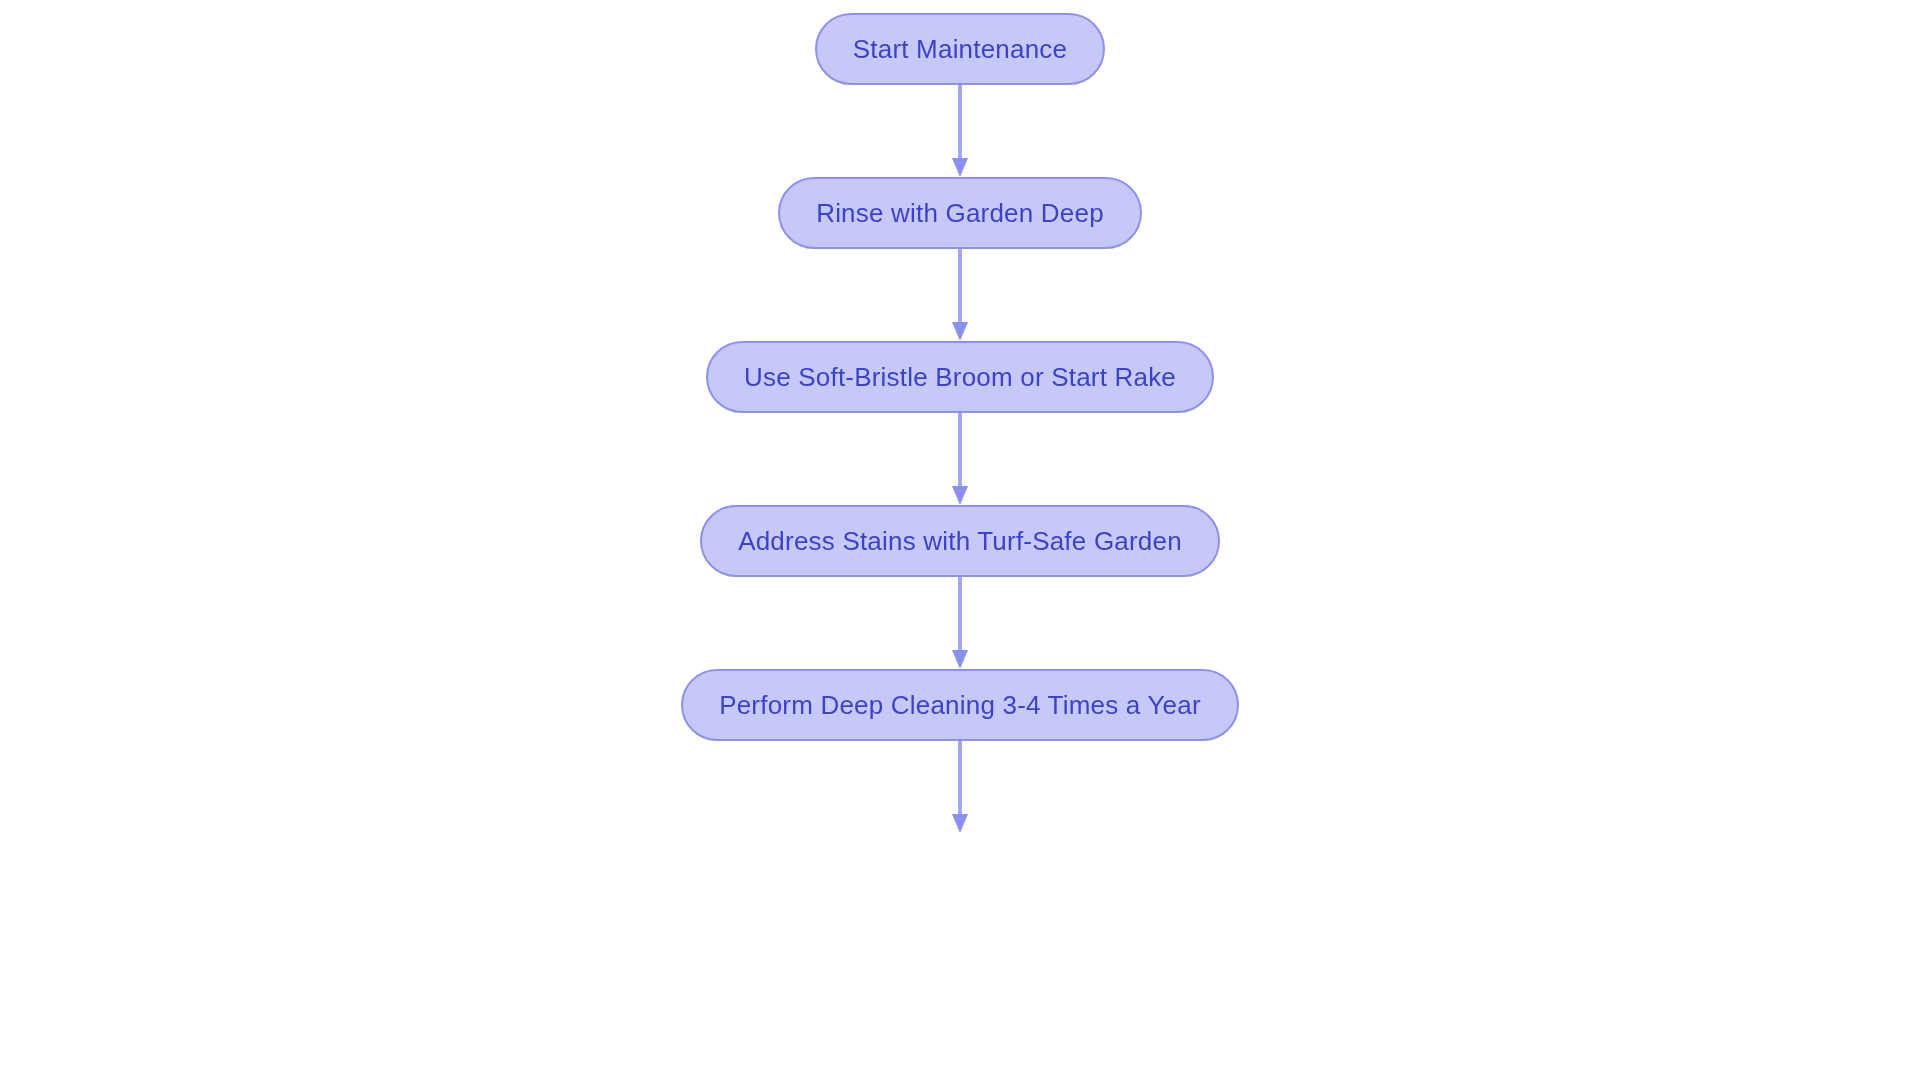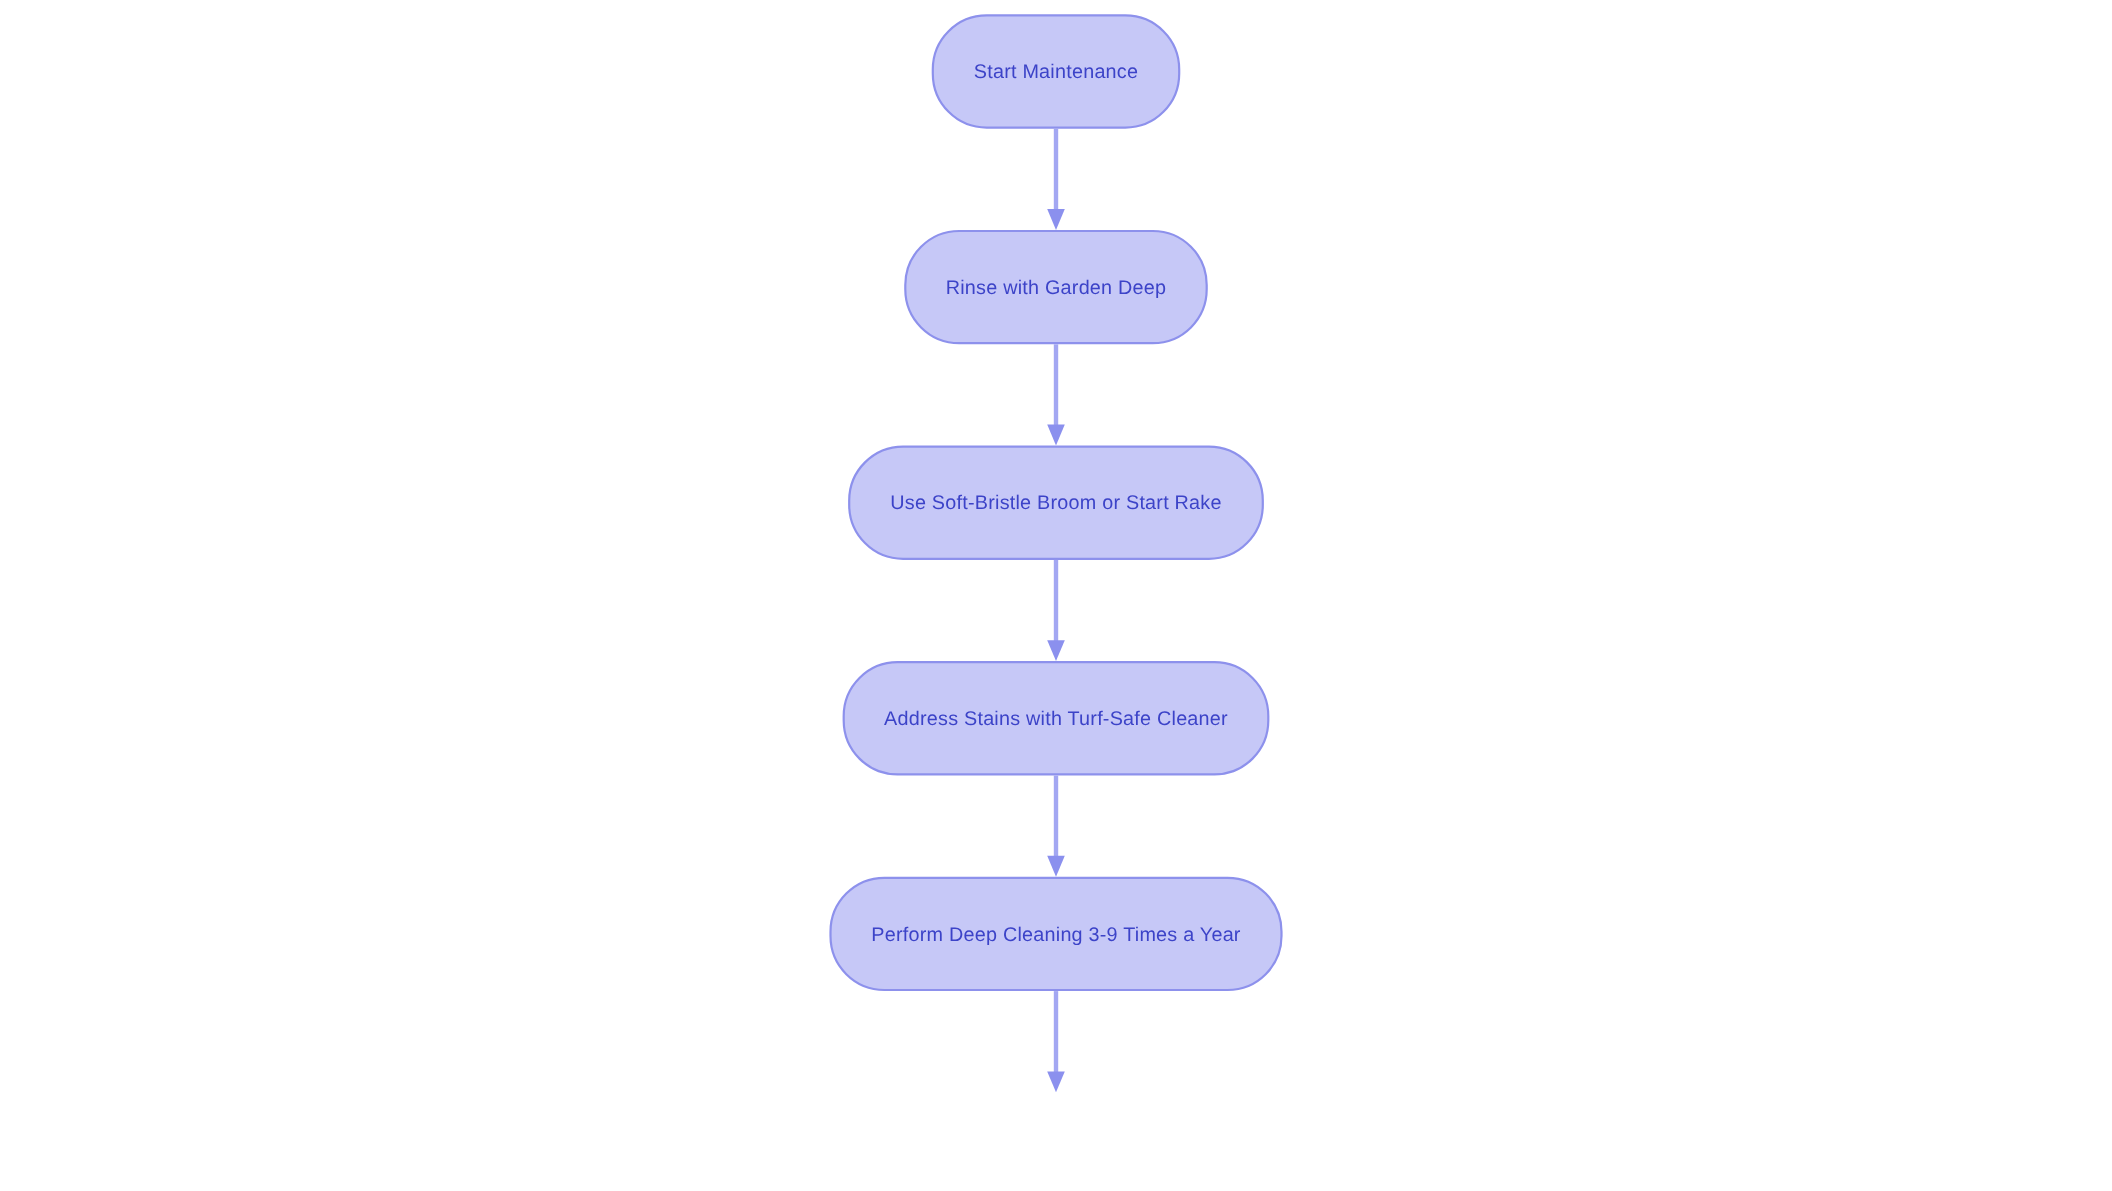--- a/index.html
+++ b/index.html
@@ -25,26 +25,26 @@
   .canvas {
     width: 100%;
     height: 100%;
     display: flex;
     flex-direction: column;
     align-items: center;
     padding-top: 13px;
   }
   .pill {
     flex: 0 0 auto;
-    height: 104px;
+    height: 72px;
     border-radius: 50px;
     background: var(--node-fill);
     border: 2px solid var(--node-border);
     color: var(--node-text);
-    font-size: 18px;
+    font-size: 26px;
     letter-spacing: 0.2px;
     display: flex;
     align-items: center;
     justify-content: center;
     padding: 0 36px;
     white-space: nowrap;
   }
   .arrow {
     flex: 0 0 auto;
     height: 92px;
@@ -85,28 +85,28 @@
     <div class="arrow-head"></div>
   </div>
 
   <div class="pill">Use Soft-Bristle Broom or Start Rake</div>
 
   <div class="arrow">
     <div class="arrow-line"></div>
     <div class="arrow-head"></div>
   </div>
 
-  <div class="pill">Address Stains with Turf-Safe Cleaner</div>
+  <div class="pill">Address Stains with Turf-Safe Garden</div>
 
   <div class="arrow">
     <div class="arrow-line"></div>
     <div class="arrow-head"></div>
   </div>
 
-  <div class="pill">Perform Deep Cleaning 3-9 Times a Year</div>
+  <div class="pill">Perform Deep Cleaning 3-4 Times a Year</div>
 
   <div class="arrow">
     <div class="arrow-line"></div>
     <div class="arrow-head"></div>
   </div>
 
 
 </main>
 
 </body></html>

